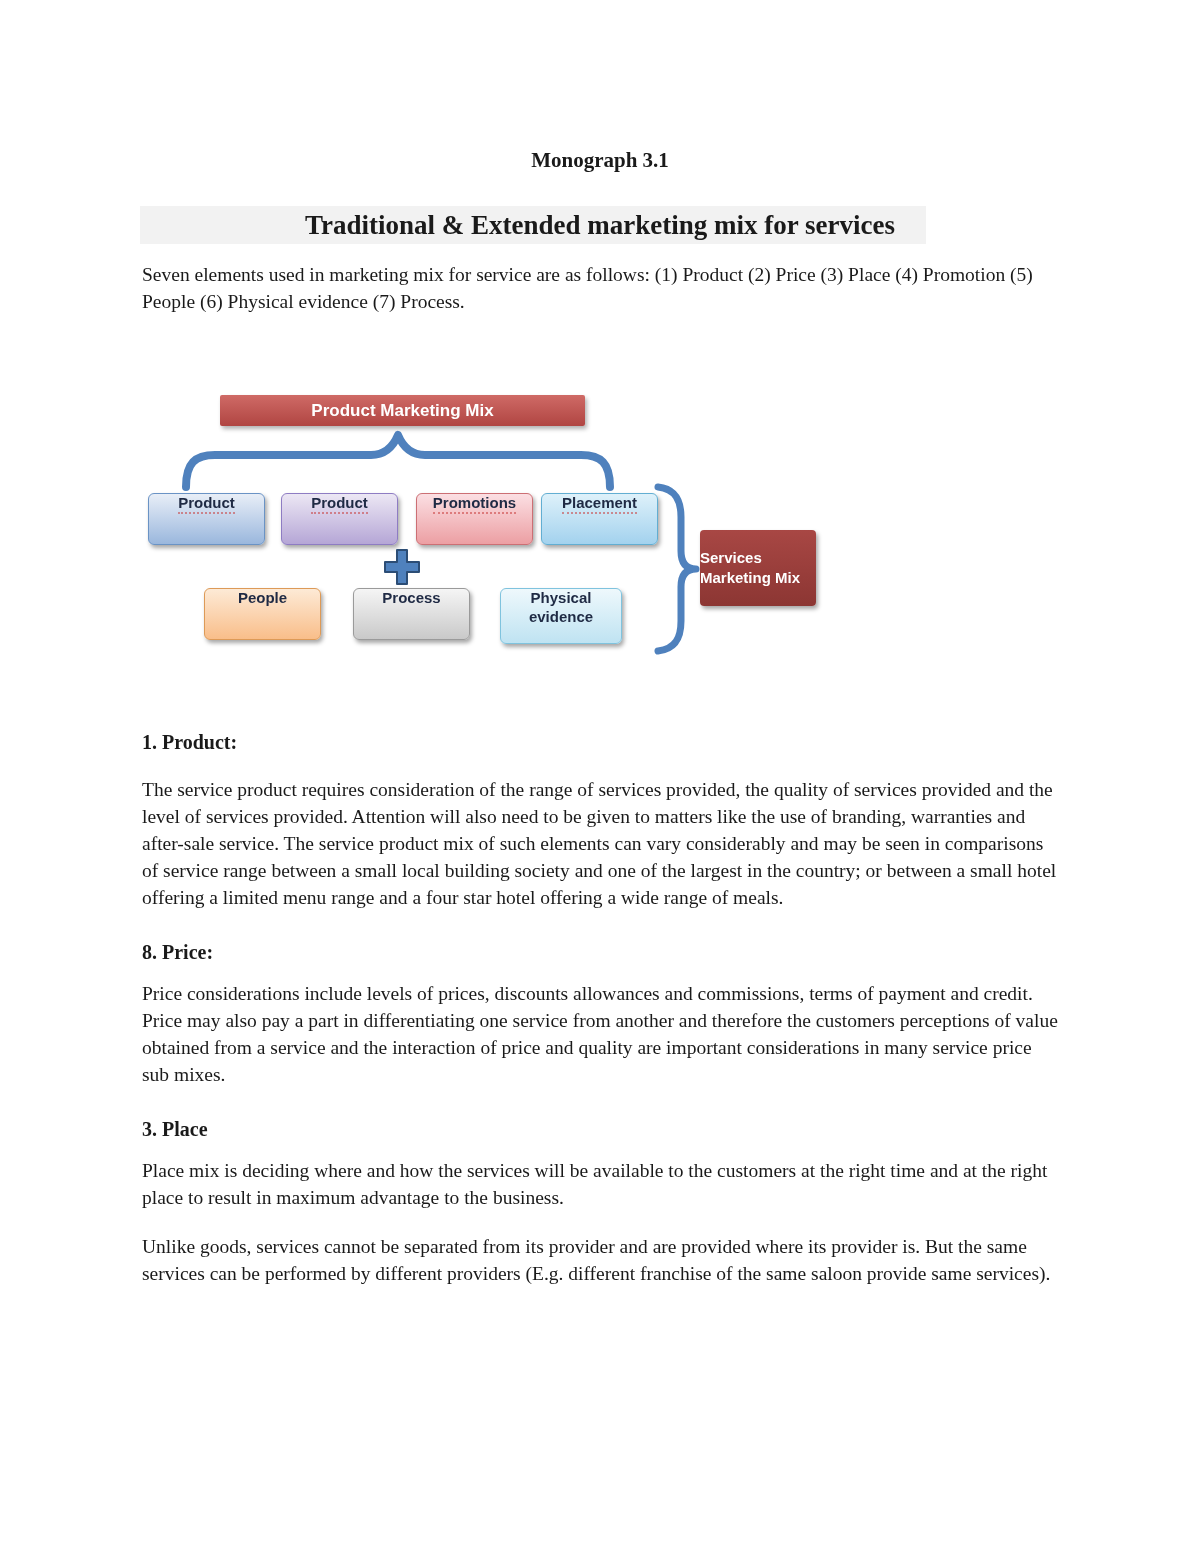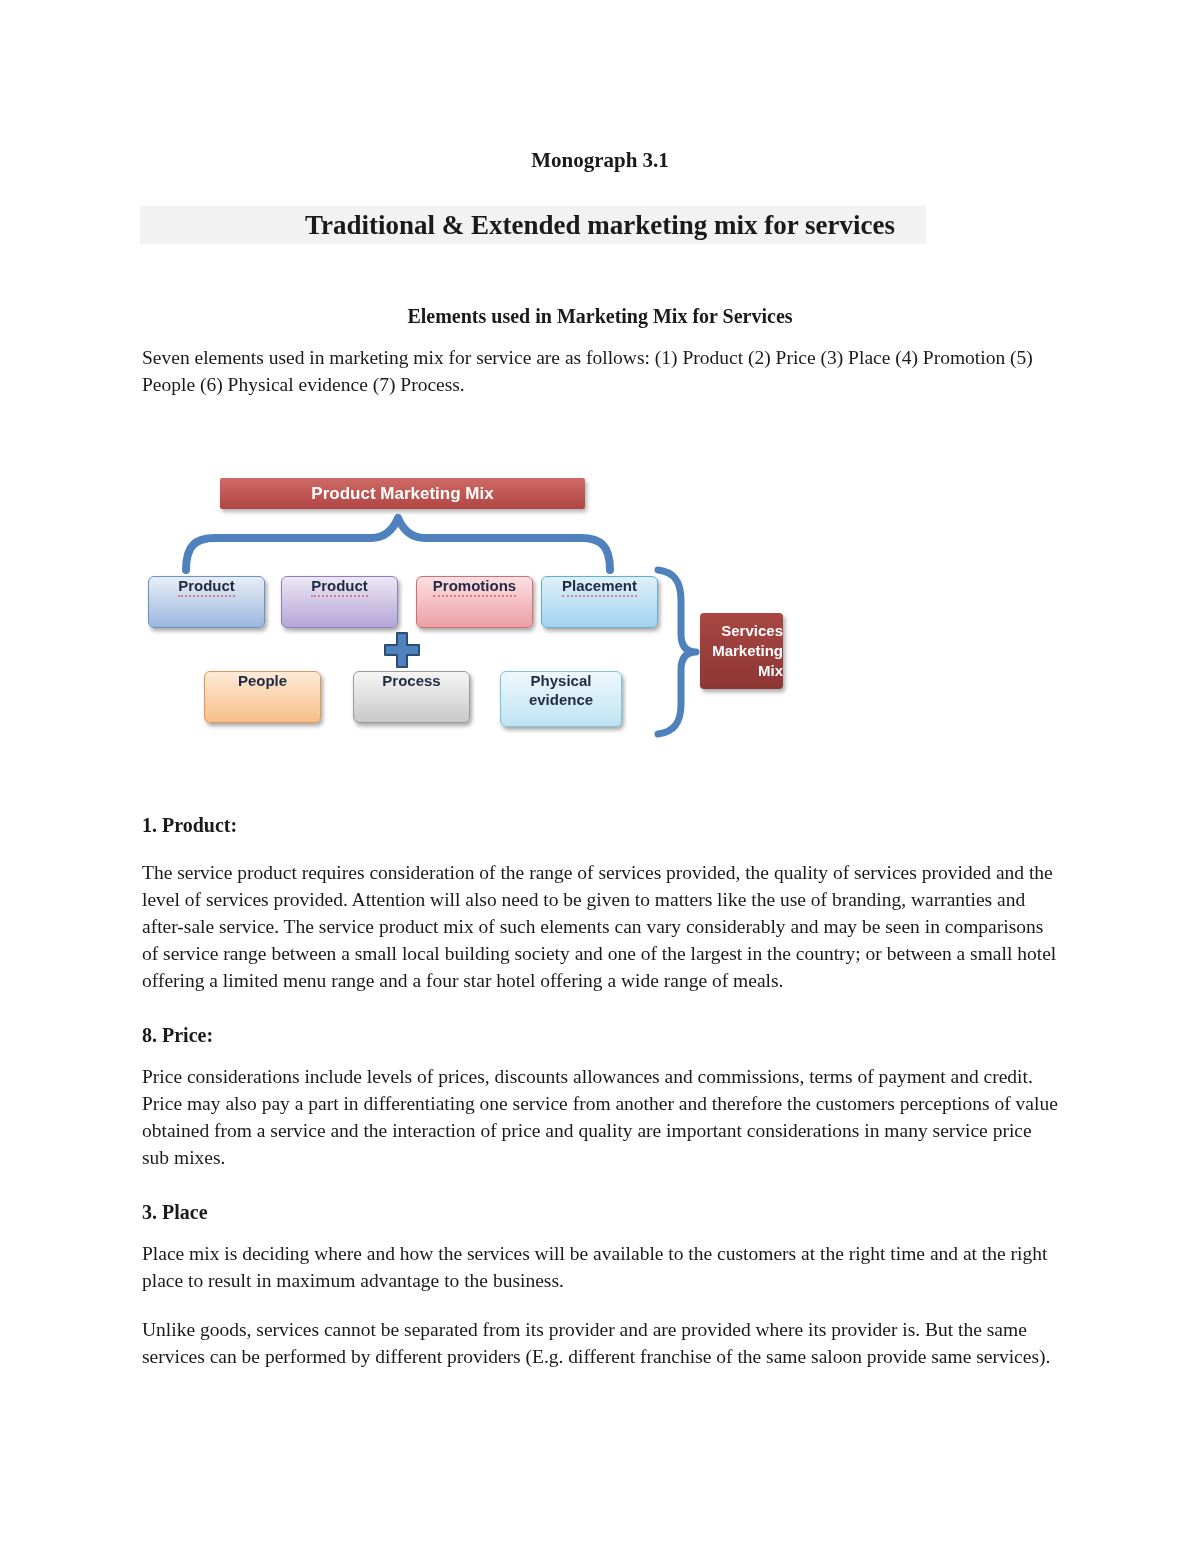--- a/index.html
+++ b/index.html
@@ -82,45 +82,44 @@
   .box-pricing   { left:281px; background:linear-gradient(#ece7f4,#b5a6d6); border-color:#8e7cc3; }
   .box-promotions{ left:416px; background:linear-gradient(#fbdfe3,#ec9fa3); border-color:#cc6f74; }
   .box-placement { left:541px; background:linear-gradient(#def1fa,#a3d2ee); border-color:#62aed2; }
   .box-people    { left:204px; background:linear-gradient(#fdead6,#f9be8a); border-color:#dd9a57; }
   .box-process   { left:353px; background:linear-gradient(#f5f5f5,#c9c9c9); border-color:#9a9a9a; }
   .box-physical  { left:500px; width:120px; height:54px; background:linear-gradient(#eef8fc,#bfe3f2); border-color:#7fc3de; line-height:1.25; }
   .squiggle { border-bottom:2px dotted rgba(200,60,60,0.55); padding-bottom:1px; }
   .plus-icon { position:absolute; left:384px; top:164px; }
   .services-box {
     position:absolute; left:700px; top:145px;
-    width:83px; height:76px;
+    width:116px; height:76px;
     background:linear-gradient(#a84744,#8c3633);
     color:#ffffff;
     font-family:"Liberation Sans", sans-serif;
     font-weight:bold; font-size:15px;
     line-height:1.35;
-    text-align:right;
+    text-align:left;
     display:flex; align-items:center; justify-content:center;
     border-radius:4px;
     box-shadow:2px 3px 4px rgba(0,0,0,0.35);
   }
 </style>
 </head>
 <body>
 
 <div class="page">
 
   <div class="mono-title">Monograph 3.1</div>
 
   <div class="main-heading-wrap">
     <div class="main-heading-band"></div>
     <div class="main-heading">Traditional &amp; Extended marketing mix for services</div>
   </div>
 
-  <div class="subheading">Elements used in Marketing Mix for Services</div>
 
   <p class="body-text">Seven elements used in marketing mix for service are as follows: (1) Product (2) Price (3) Place (4) Promotion (5) People (6) Physical evidence (7) Process.</p>
 
   <div class="diagram">
 
     <div class="banner">Product Marketing Mix</div>
 
     <svg class="brace-top" width="444" height="64" viewBox="0 0 444 64">
       <path d="M 8,58 C 8,34 17,26 37,26 L 193,26 C 206,26 215,18 220,6 C 225,18 234,26 247,26 L 403,26 C 423,26 432,34 432,58" fill="none" stroke="#4f81bd" stroke-width="8" stroke-linecap="round" stroke-linejoin="round"></path>
     </svg>

